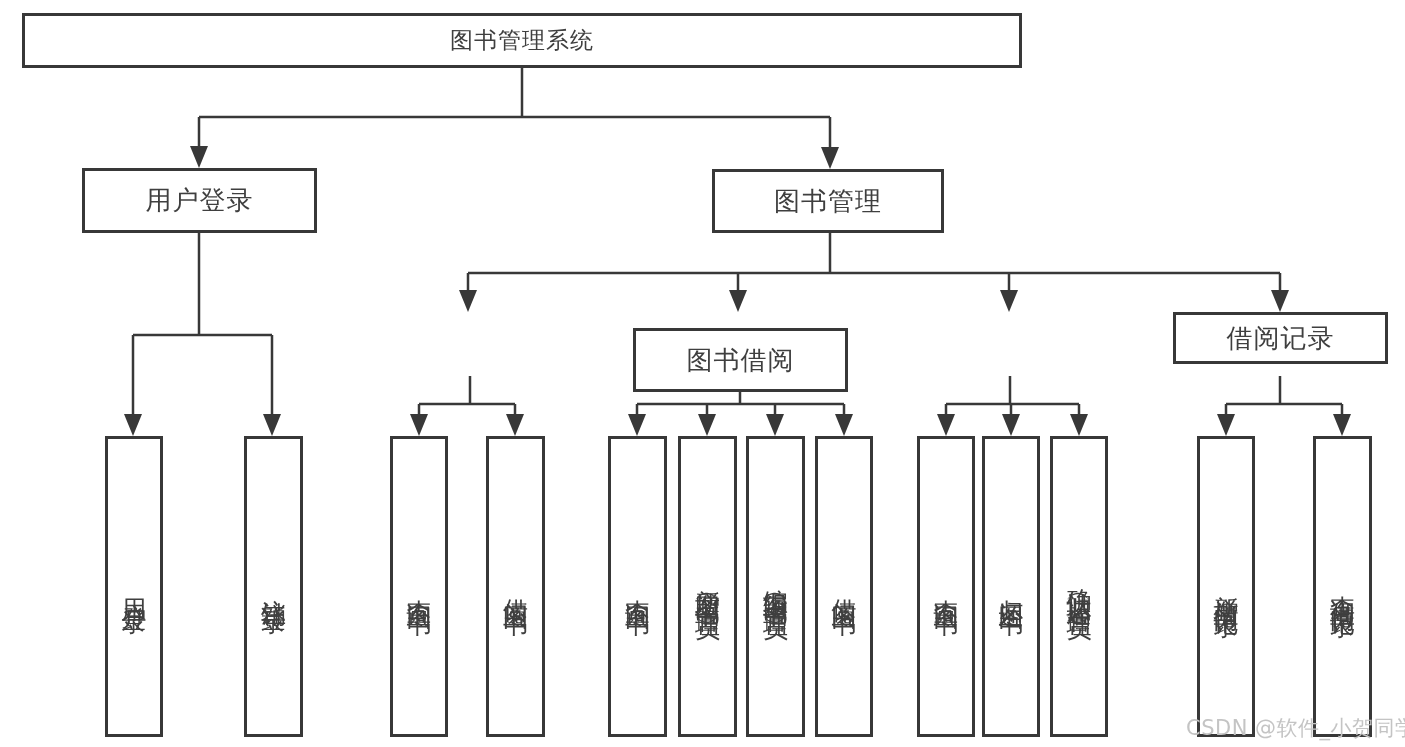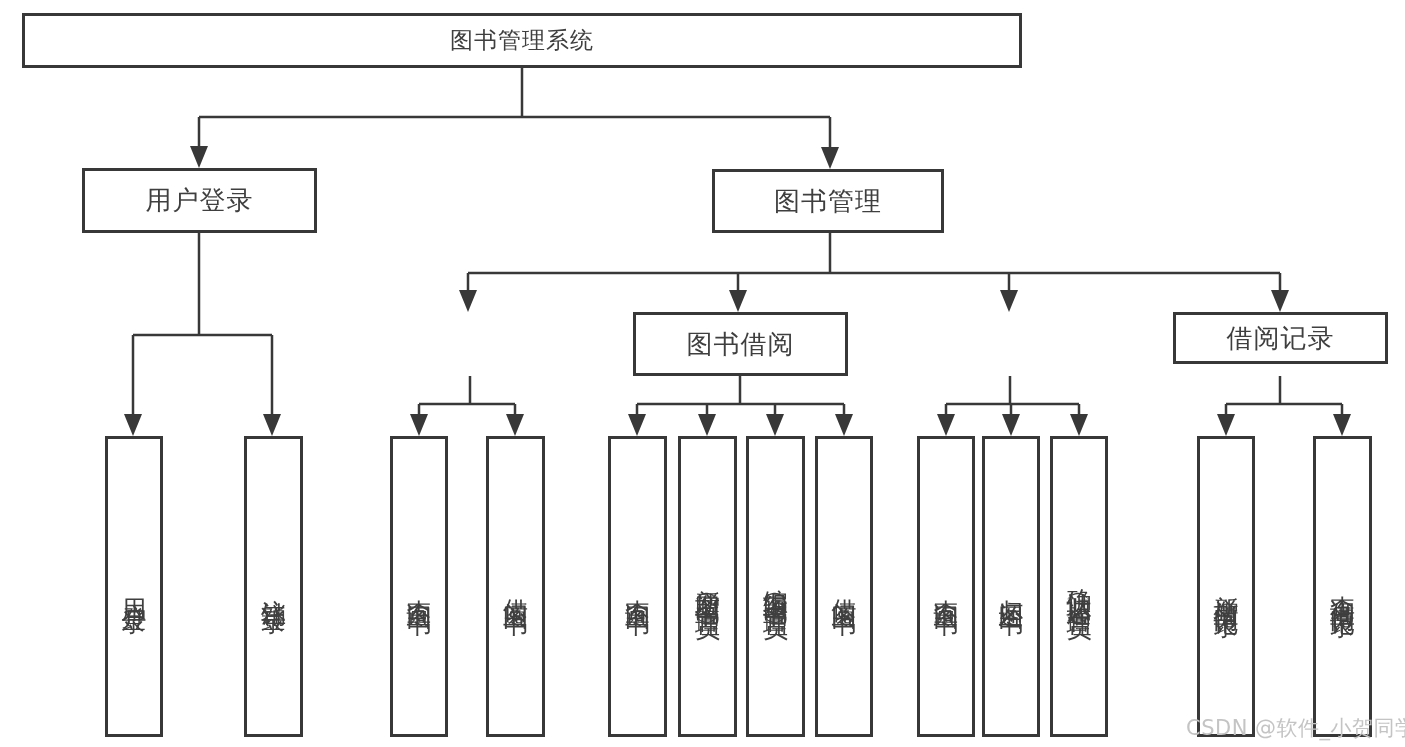--- a/index.html
+++ b/index.html
@@ -29,21 +29,21 @@
     display:flex;align-items:center;justify-content:center;
     text-align:center;
     color:var(--text);
     white-space:nowrap;
   }
   .h-box{font-size:26px;letter-spacing:1px;}
   #b-root{left:22px;top:13px;width:1000px;height:55px;font-size:23px;letter-spacing:1px;}
   #b-login{left:82px;top:168px;width:235px;height:65px;}
   #b-mgmt{left:712px;top:169px;width:232px;height:64px;}
   #b-newbook{left:362px;top:312px;width:215px;height:64px;}
-  #b-borrow{left:633px;top:312px;width:215px;height:64px;}
+  #b-borrow{left:633px;top:328px;width:215px;height:64px;}
   #b-current{left:902px;top:312px;width:215px;height:64px;}
   #b-records{left:1173px;top:312px;width:215px;height:52px;}
 
   .leaf{
     top:436px;height:301px;
     writing-mode:vertical-rl;
     text-orientation:mixed;
     font-size:25px;
     letter-spacing:4px;
     line-height:1;

